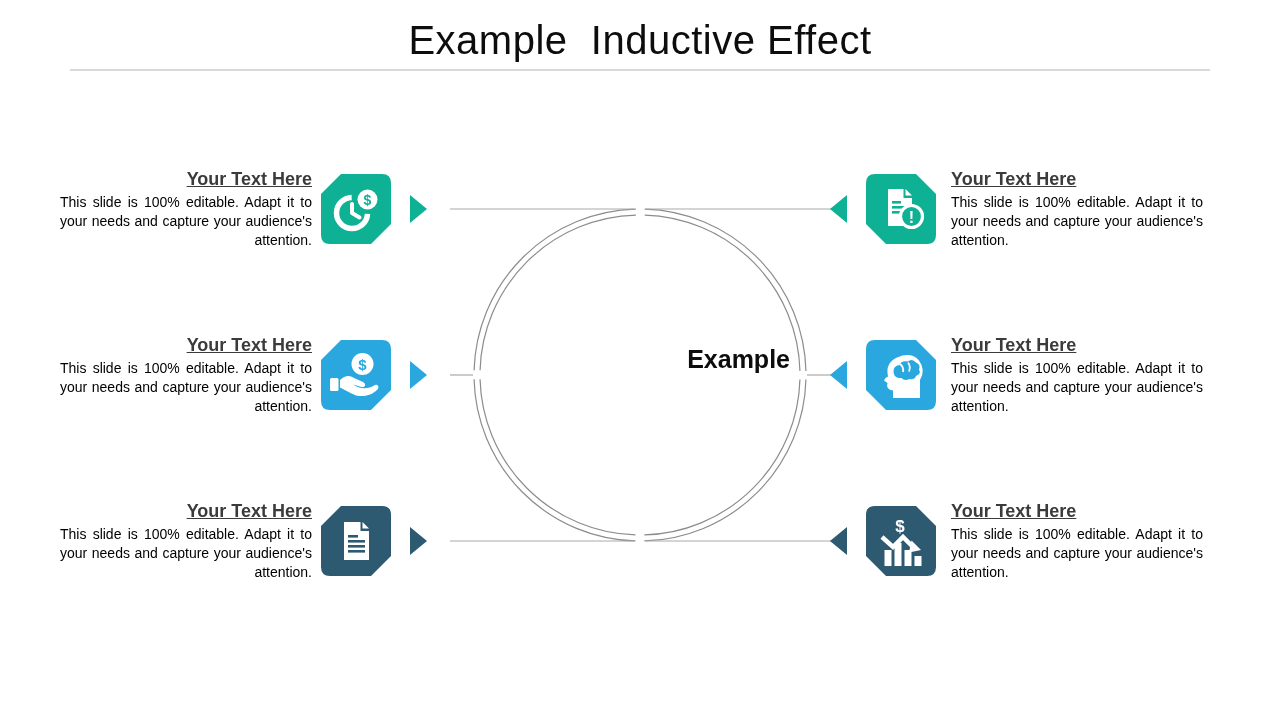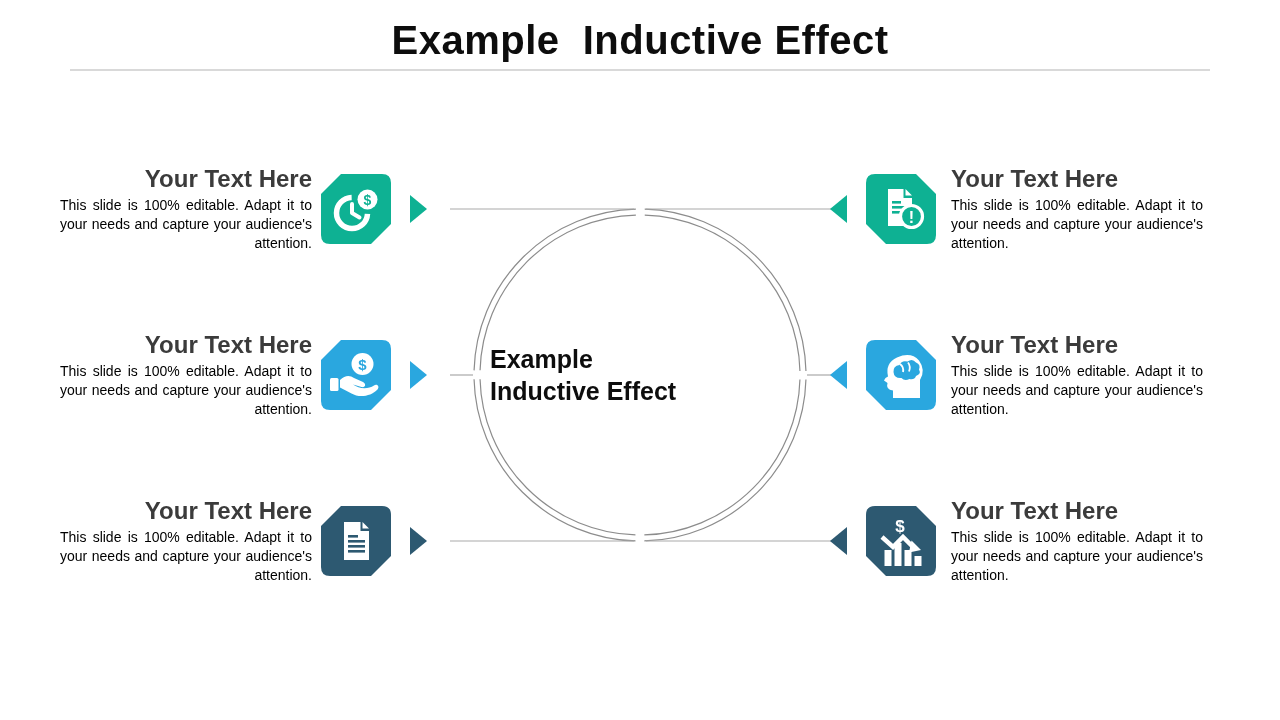--- a/index.html
+++ b/index.html
@@ -2,34 +2,34 @@
 <html><head>
 <meta charset="utf-8">
 <style>
   html,body{margin:0;padding:0;background:#fff;}
   .slide{
     position:relative;width:1280px;height:720px;background:#ffffff;overflow:hidden;
     font-family:"Liberation Sans", sans-serif;
   }
   .slide-title{
     position:absolute;top:18px;left:0;width:1280px;margin:0;
-    text-align:center;font-size:40px;font-weight:700;color:#0d0d0d;
+    text-align:center;font-size:40px;font-weight:400;color:#0d0d0d;
     white-space:pre;letter-spacing:0.5px;
   }
   .title-divider{
     position:absolute;top:69px;left:70px;width:1140px;height:2px;background:#d9d9d9;
   }
   .diagram-svg{position:absolute;top:0;left:0;}
   .center-label{
-    position:absolute;left:490px;top:343px;width:300px;text-align:left;
+    position:absolute;left:490px;top:343px;width:300px;text-align:right;
     font-size:25px;font-weight:700;color:#0d0d0d;line-height:32px;
   }
   .item{position:absolute;display:flex;align-items:center;}
   .item-text{width:252px;}
-  .item-heading{font-size:24px;font-weight:700;color:#3b3b3b;margin-bottom:3px;}
+  .item-heading{font-size:18px;font-weight:700;color:#3b3b3b;margin-bottom:3px;text-decoration:underline;}
   .item-body{font-size:14px;color:#000000;line-height:19px;text-align:justify;}
   .item-left .item-text{text-align:right;}
   .item-left .item-body{text-align-last:right;}
   .item-right .item-text{text-align:left;}
   .item-right .item-body{text-align-last:left;}
   .badge{width:70px;height:70px;flex:0 0 70px;}
   .item-left .badge{margin-left:9px;}
   .item-right .badge{margin-right:15px;}
   .arrow-svg{flex:0 0 17px;}
   .item-left .arrow-svg{margin-left:19px;}
@@ -56,21 +56,20 @@
       <line x1="646" y1="209" x2="832" y2="209"></line>
       <line x1="450" y1="375" x2="473" y2="375"></line>
       <line x1="807" y1="375" x2="832" y2="375"></line>
       <line x1="450" y1="541" x2="634" y2="541"></line>
       <line x1="646" y1="541" x2="832" y2="541"></line>
     </g>
   </svg>
 
   <div class="center-label">
     <div>Example</div>
-    <div>Inductive Effect</div>
   </div>
 
   <div class="item item-left" style="left:60px;top:165px;width:390px;height:88px;">
     <div class="item-text">
       <div class="item-heading">Your Text Here</div>
       <div class="item-body">This slide is 100% editable. Adapt it to your needs and capture your audience's attention.</div>
     </div>
     <div class="badge">
       <svg viewBox="0 0 70 70" width="70" height="70">
         <path class="fill-teal" d="M20,0 H61 Q70,0 70,9 V50 L50,70 H9 Q0,70 0,61 V20 Z"></path>

